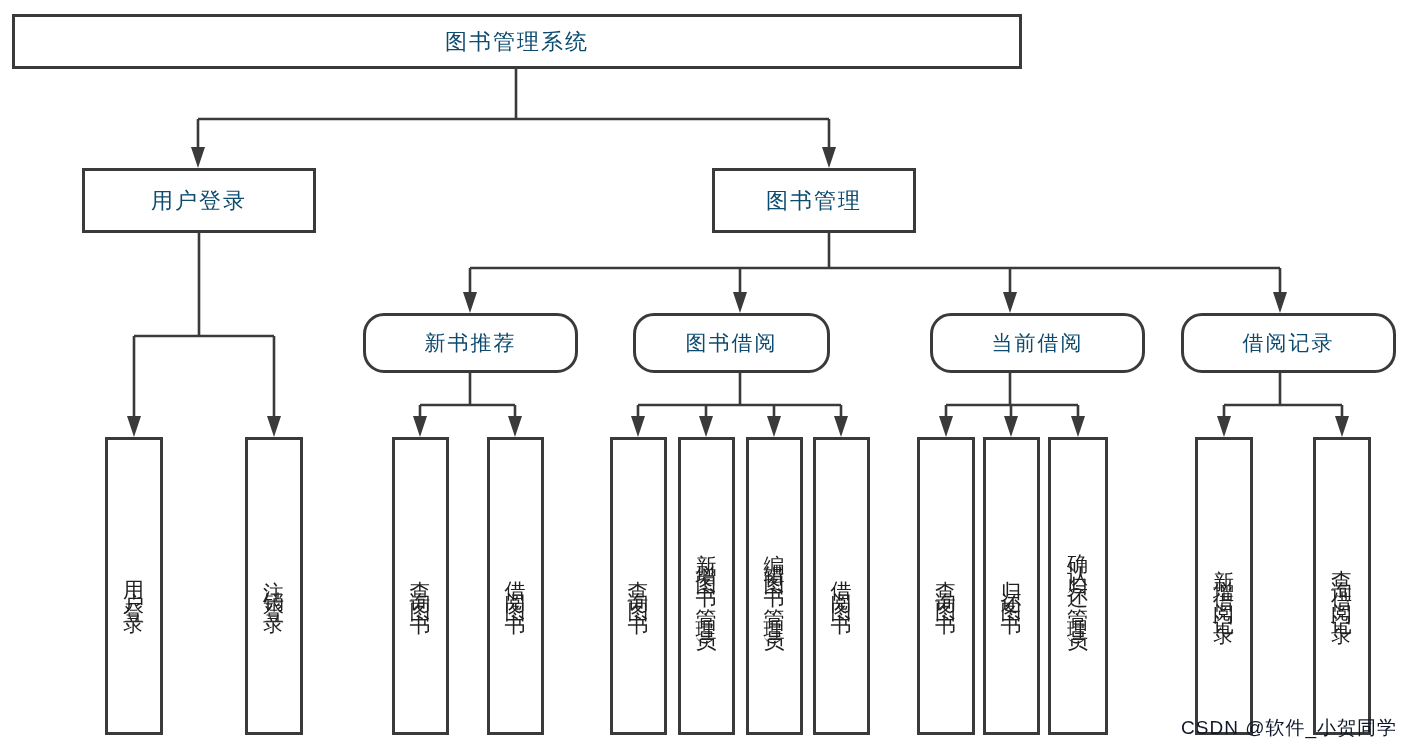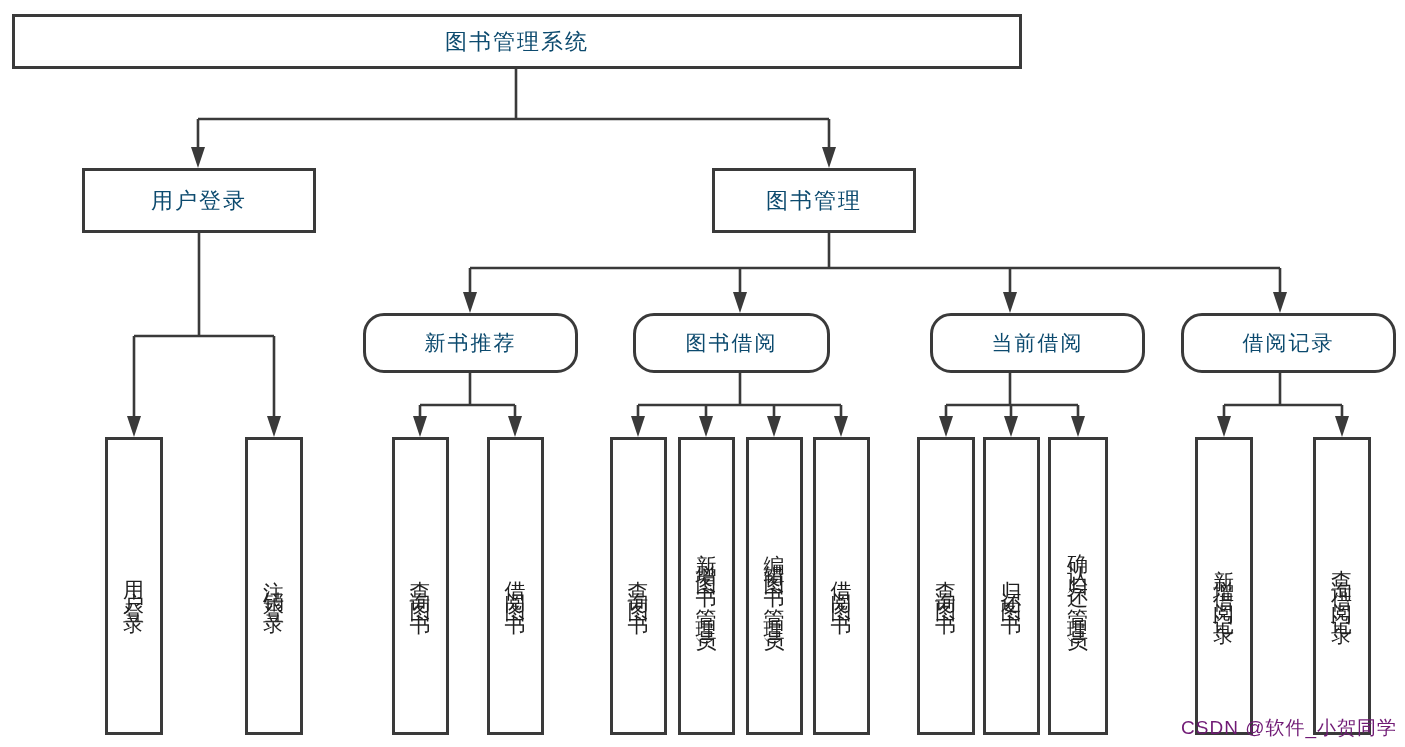--- a/index.html
+++ b/index.html
@@ -54,21 +54,21 @@
     text-orientation: mixed;
     letter-spacing: 11px;
     line-height: 1;
     white-space: nowrap;
   }
   #watermark {
     position: absolute;
     right: 8px;
     top: 715px;
     font-size: 19px;
-    color: #701a75;
+    color: #0f172a;
     letter-spacing: 1px;
     z-index: 3;
     white-space: nowrap;
   }
 </style>
 </head>
 <body>
 
 <div id="canvas">
 

